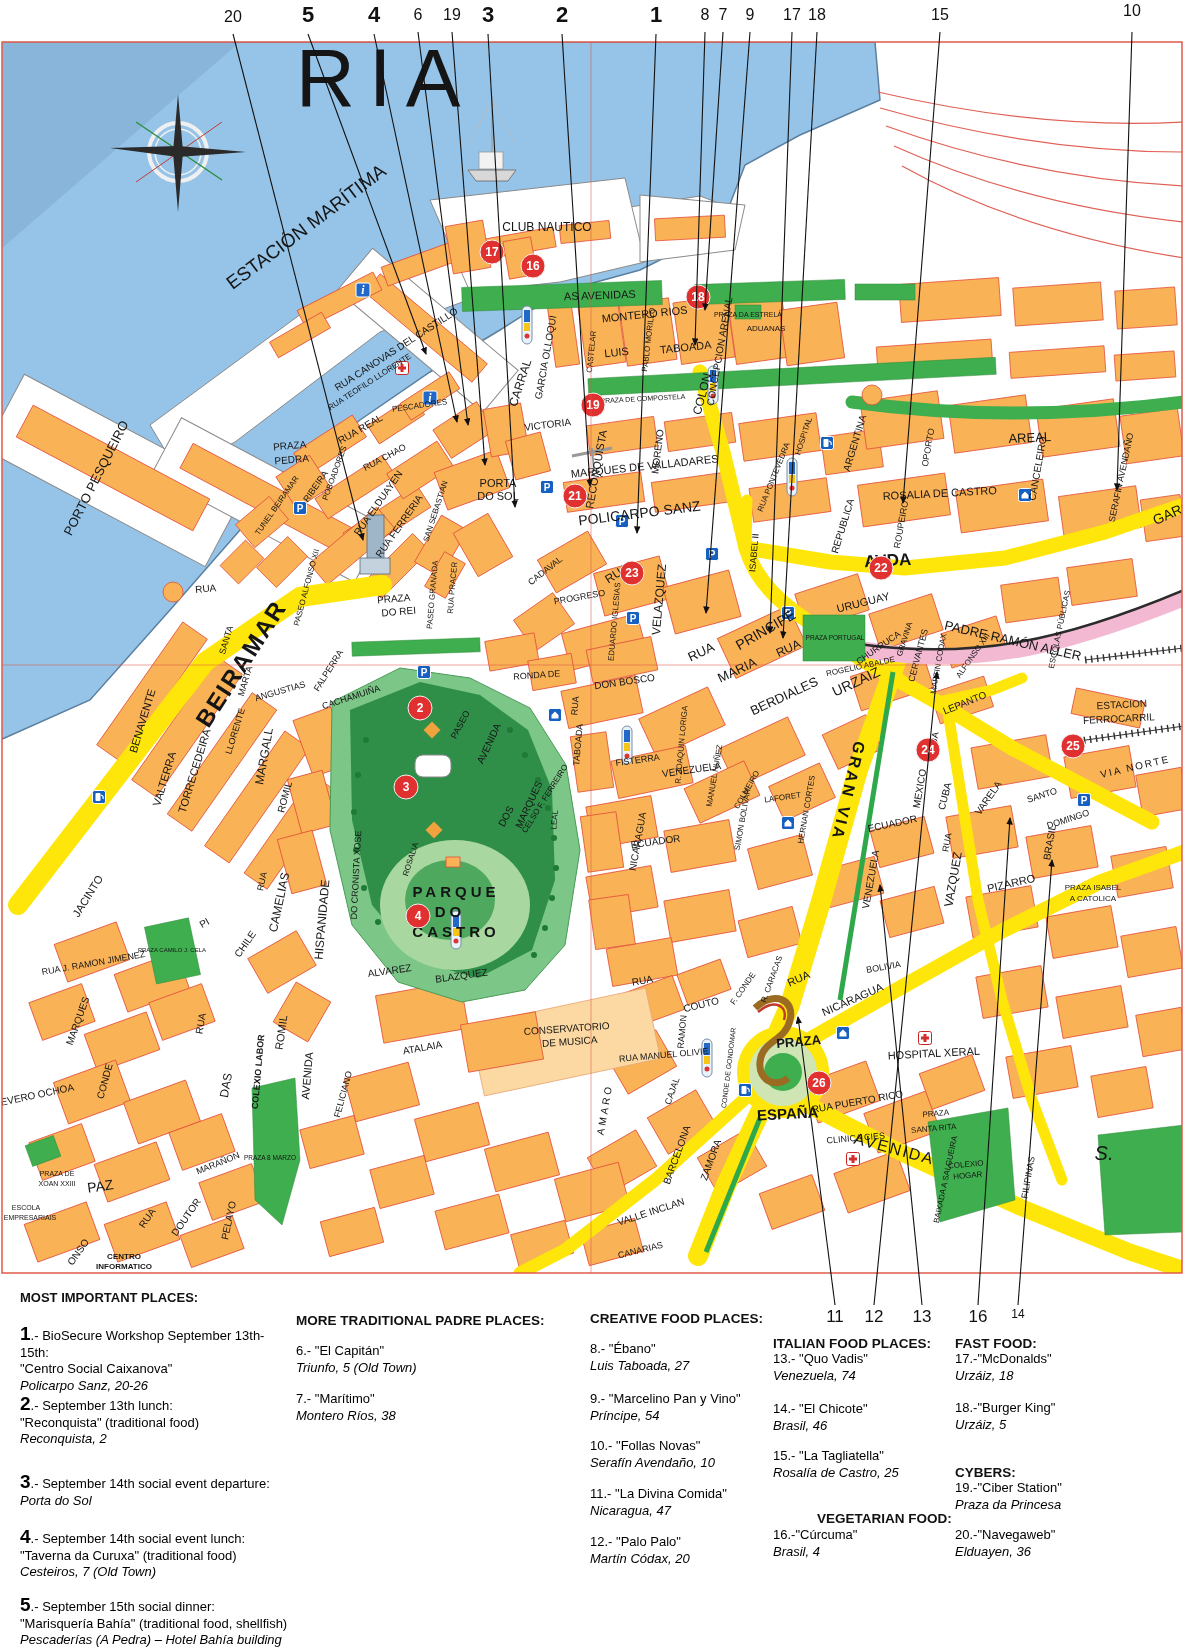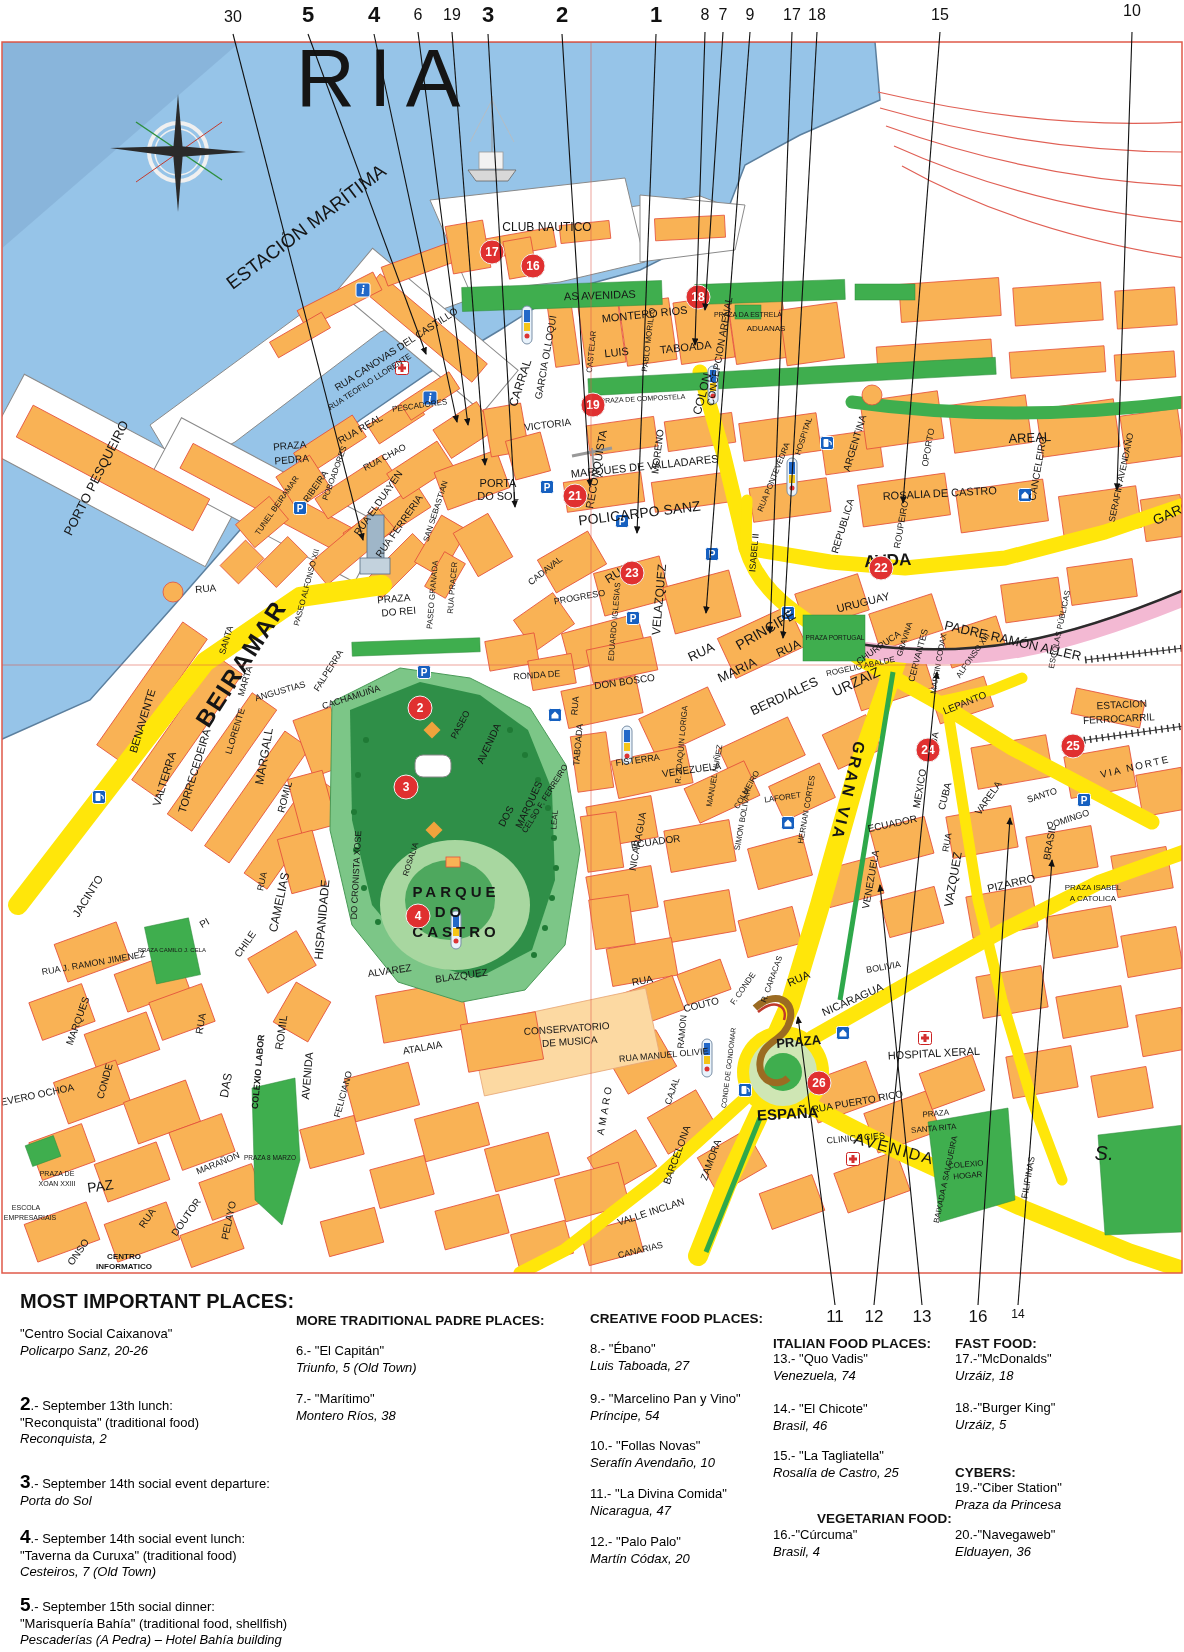--- a/index.html
+++ b/index.html
@@ -762,21 +762,21 @@
   <line class="cl" x1="1132" y1="32" x2="1117" y2="490"></line>
   <line class="cl" x1="835" y1="1305" x2="798" y2="1017"></line>
   <line class="cl" x1="874" y1="1305" x2="937" y2="672"></line>
   <line class="cl" x1="922" y1="1305" x2="880" y2="885"></line>
   <line class="cl" x1="978" y1="1305" x2="1010" y2="818"></line>
   <line class="cl" x1="1018" y1="1305" x2="1052" y2="860"></line>
 </g>
 </svg>
 
 <div>
-  <span class="cn" style="left:233px;top:8px">30</span>
+  <span class="cn" style="left:233px;top:8px">20</span>
   <span class="cn cnb" style="left:308px;top:2px">5</span>
   <span class="cn cnb" style="left:374px;top:2px">4</span>
   <span class="cn" style="left:418px;top:6px">6</span>
   <span class="cn" style="left:452px;top:6px">19</span>
   <span class="cn cnb" style="left:488px;top:2px">3</span>
   <span class="cn cnb" style="left:562px;top:2px">2</span>
   <span class="cn cnb" style="left:656px;top:2px">1</span>
   <span class="cn" style="left:705px;top:6px">8</span>
   <span class="cn" style="left:723px;top:6px">7</span>
   <span class="cn" style="left:750px;top:6px">9</span>
@@ -788,23 +788,24 @@
 
 <div>
   <span class="cn" style="left:835px;top:1307px;font-size:17px">11</span>
   <span class="cn" style="left:874px;top:1307px;font-size:17px">12</span>
   <span class="cn" style="left:922px;top:1307px;font-size:17px">13</span>
   <span class="cn" style="left:978px;top:1307px;font-size:17px">16</span>
   <span class="cn" style="left:1018px;top:1307px;font-size:12px">14</span>
 </div>
 
 <div>
-  <div class="leg h" style="left:20px;top:1290px;font-size:20px">MOST IMPORTANT PLACES:</div>
+  <div class="leg h" style="left:20px;top:1290px;font-size:13px">MOST IMPORTANT PLACES:</div>
 
   <div class="li" style="left:20px;top:1326px">
+    <div><span class="num">1</span><span>.- BioSecure Workshop September 13th-15th:</span></div>
     <div>"Centro Social Caixanova"</div>
     <div class="it">Policarpo Sanz, 20-26</div>
   </div>
   <div class="li" style="left:20px;top:1396px">
     <div><span class="num">2</span><span>.- September 13th lunch:</span></div>
     <div>"Reconquista" (traditional food)</div>
     <div class="it">Reconquista, 2</div>
   </div>
   <div class="li" style="left:20px;top:1474px">
     <div><span class="num">3</span><span>.- September 14th social event departure:</span></div>

